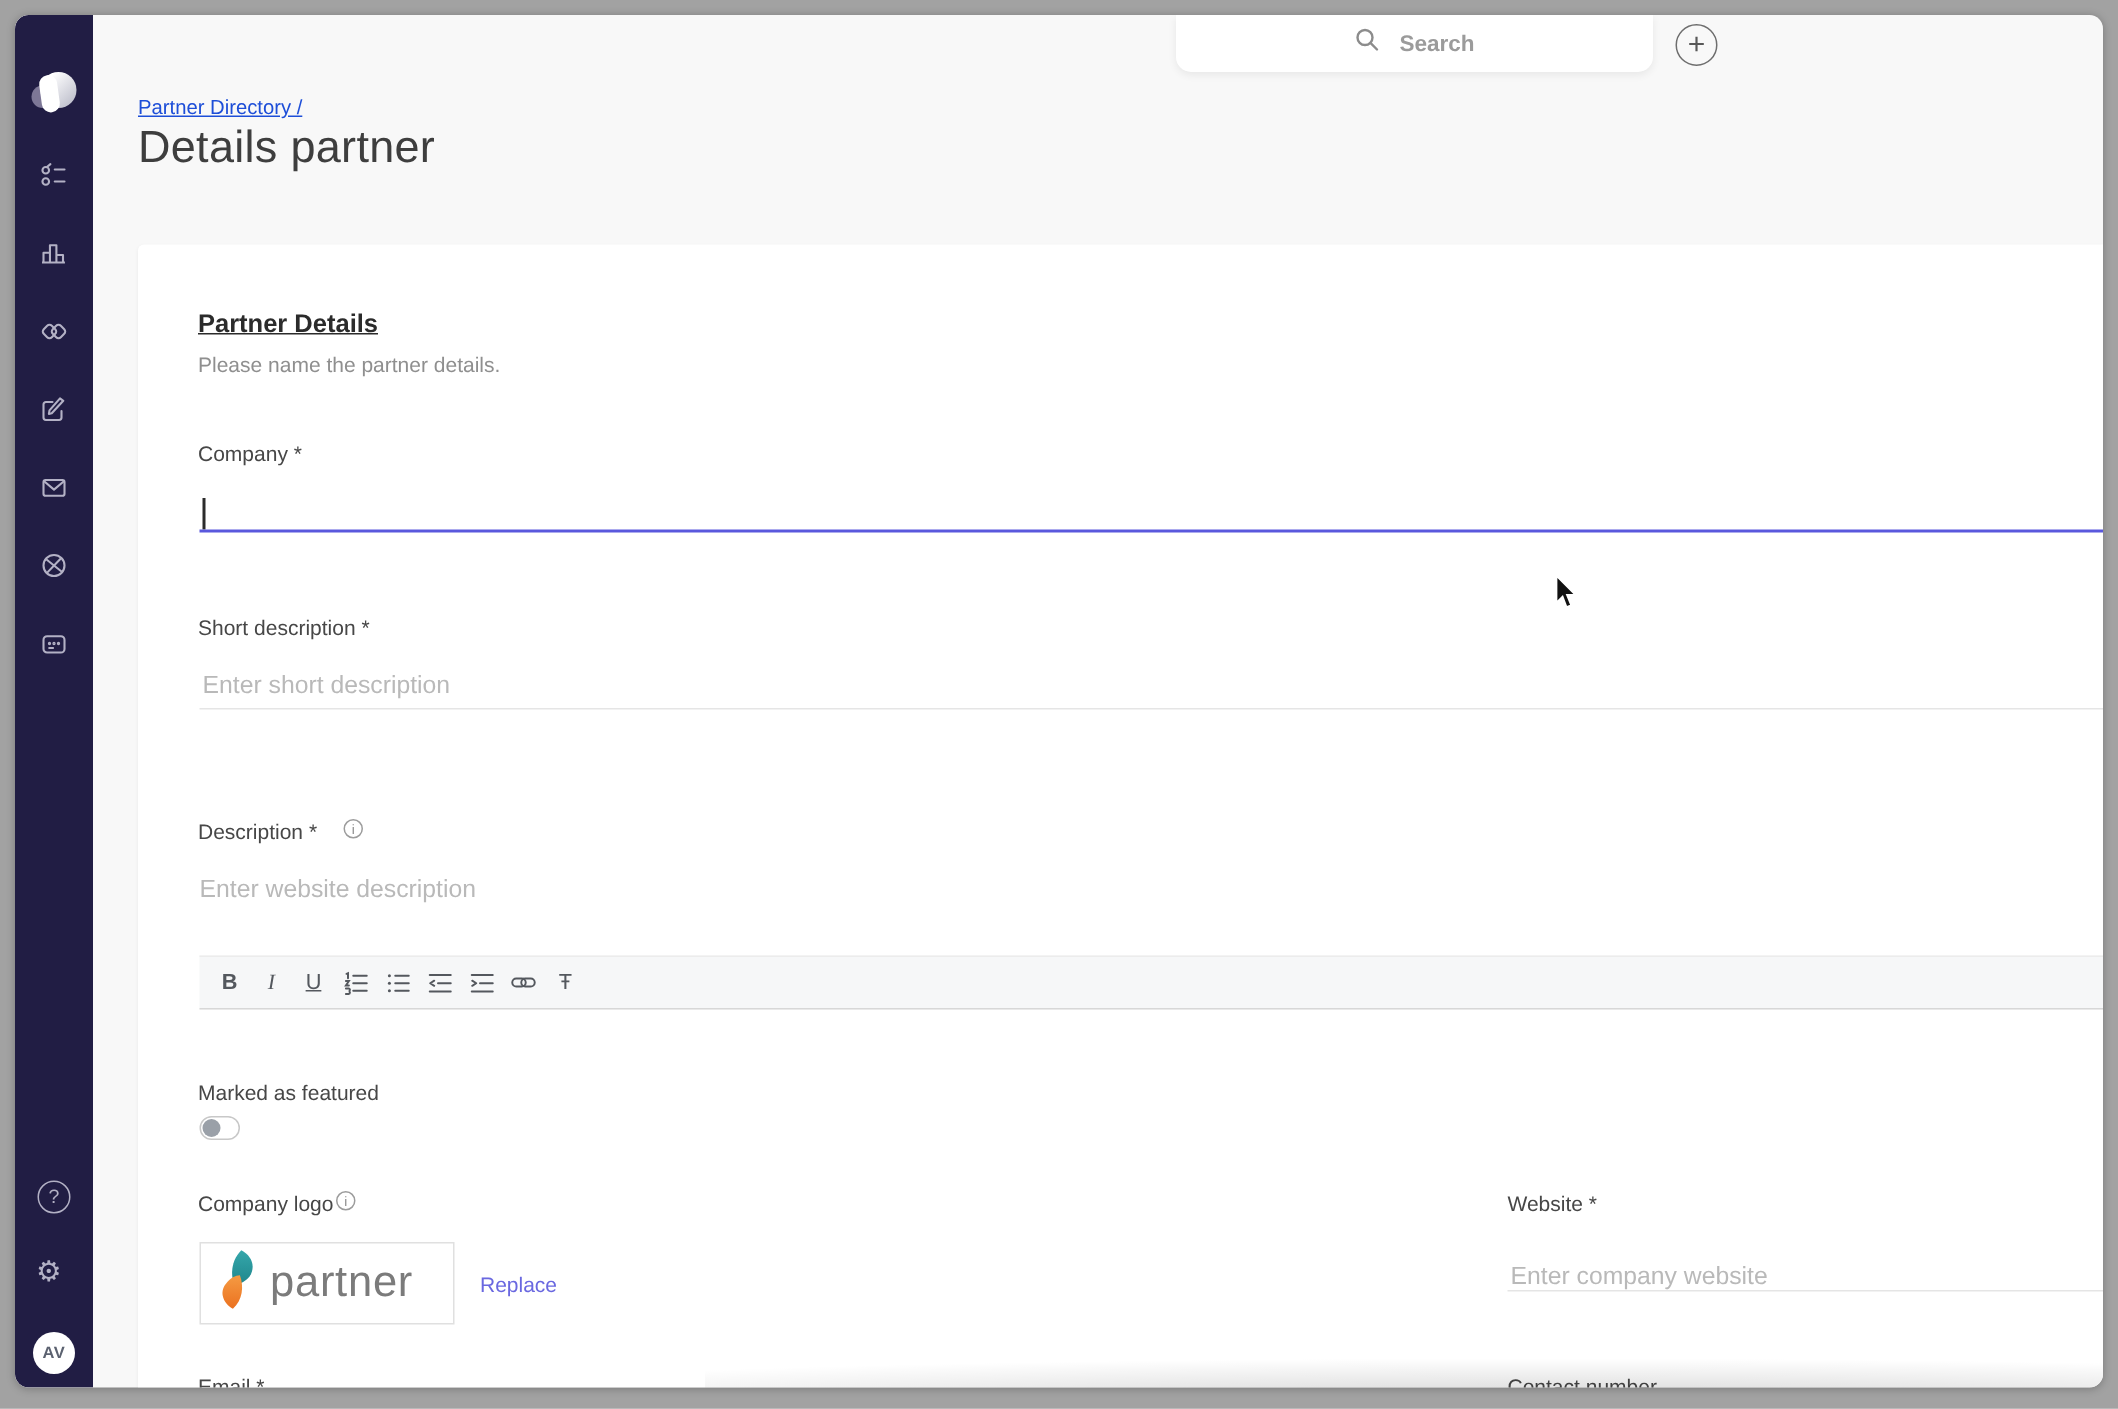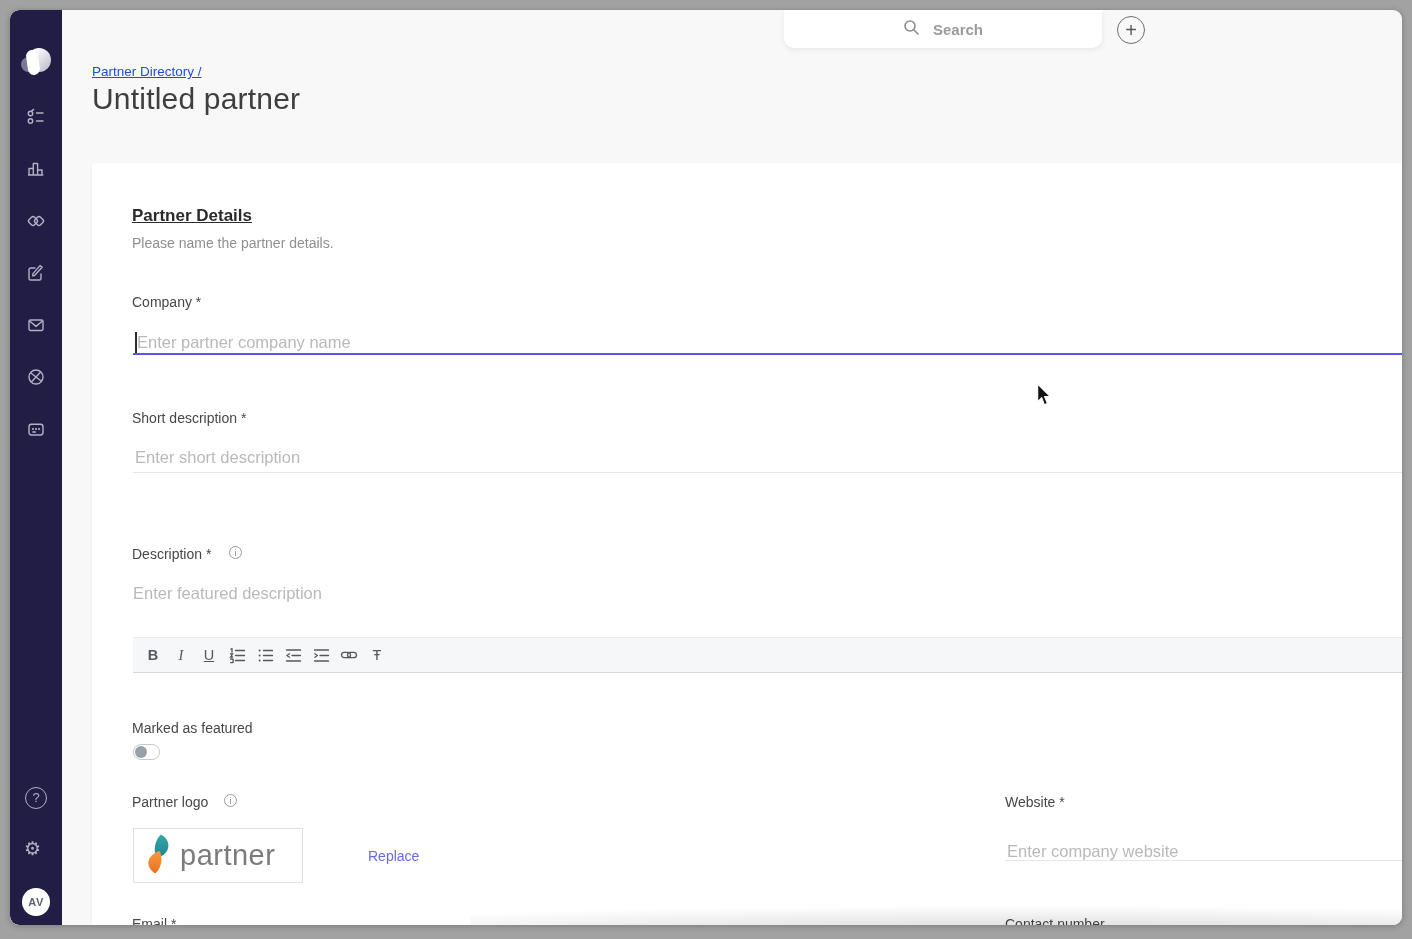--- a/index.html
+++ b/index.html
@@ -90,21 +90,21 @@
             cursor:pointer; }
   .toggle .knob { position:absolute; left:1px; top:1px; width:12px; height:12px;
                   border-radius:50%; background:#9aa0a8; }
 
   
   .logo-box { position:absolute; left:41px; top:665px; width:170px; height:55px;
               border:1px solid #e0e0e0; background:#ffffff; display:flex;
               align-items:center; padding-left:12px; gap:8px; }
   .logo-word { font-size:29px; color:#7b7b7b; letter-spacing:.5px; }
   .replace-link { position:absolute; left:228px; top:685px; font-size:14px;
-                  color:#6a68e0; cursor:pointer;margin-left:48px; }
+                  color:#6a68e0; cursor:pointer; }
 
   
   .bottom-shadow { position:absolute; left:460px; right:0; bottom:-4px; height:30px;
                    background:radial-gradient(ellipse 120% 130% at 60% 115%,
                               rgba(0,0,0,.16), rgba(0,0,0,0) 72%); pointer-events:none; }
 
   
   .mouse { position:absolute; left:1025px; top:373px; pointer-events:none; }
 </style>
 </head>
@@ -177,39 +177,38 @@
       <svg width="17" height="17" viewBox="0 0 17 17" fill="none" stroke="#8c8c8c" stroke-width="1.6" stroke-linecap="round">
         <circle cx="7" cy="7" r="5"></circle>
           <line x1="10.8" y1="10.8" x2="15" y2="15"></line>
       </svg>
     </span>
     <span class="s-txt">Search</span>
   </div>
   <button class="plus-btn">+</button>
 
   <div class="breadcrumb">Partner Directory /</div>
-  <h1 class="page-title">Untitled partner</h1>
+  <h1 class="page-title">Details partner</h1>
 
   <section class="card">
 
     <h2 class="sec-title">Partner Details</h2>
     <p class="sec-sub">Please name the partner details.</p>
 
     <label class="lbl" style="left:40px; top:131px">Company *</label>
-    <input class="fld-input" style="left: 45px; top: 166px; width: 560px; height: 26px;" placeholder="Enter partner company name">
     <div class="caret"></div>
     <div class="u-line focus" style="left:41px; right:0; top:190px"></div>
 
     <label class="lbl" style="left:40px; top:247px">Short description *</label>
     <input class="fld-input" style="left: 43px; top: 281px; width: 560px; height: 26px;" placeholder="Enter short description">
     <div class="u-line" style="left:41px; right:0; top:309px"></div>
 
     <label class="lbl" style="left:40px; top:383px">Description *</label>
     <i class="info-badge" style="left:137px; top:383px">i</i>
-    <div class="desc-ph">Enter featured description</div>
+    <div class="desc-ph">Enter website description</div>
 
     <div class="rt-toolbar">
       <button class="rt-btn b">B</button>
       <button class="rt-btn i">I</button>
       <button class="rt-btn u">U</button>
       <button class="rt-btn">
         <svg width="17" height="17" viewBox="0 0 17 17" fill="none" stroke="#54585e" stroke-width="1.3" stroke-linecap="round">
           <line x1="6.5" y1="3.5" x2="15.5" y2="3.5"></line>
             <line x1="6.5" y1="8.5" x2="15.5" y2="8.5"></line>
             <line x1="6.5" y1="13.5" x2="15.5" y2="13.5"></line>
@@ -251,21 +250,21 @@
         </svg>
       </button>
       <button class="rt-btn">Ŧ</button>
     </div>
 
     <label class="lbl" style="left:40px; top:557px">Marked as featured</label>
     <div class="toggle">
       <div class="knob"></div>
     </div>
 
-    <label class="lbl" style="left:40px; top:631px">Partner logo</label>
+    <label class="lbl" style="left:40px; top:631px">Company logo</label>
     <i class="info-badge" style="left:132px; top:631px">i</i>
     <div class="logo-box">
       <span>
         <svg width="26" height="40" viewBox="0 0 28 42">
           <defs>
             <linearGradient id="tg" x1="0" y1="0" x2="0" y2="1">
               <stop offset="0" stop-color="#35a7ab"></stop>
                 <stop offset="1" stop-color="#1f868c"></stop>
             </linearGradient>
             <linearGradient id="og" x1="0" y1="0" x2="0" y2="1">

